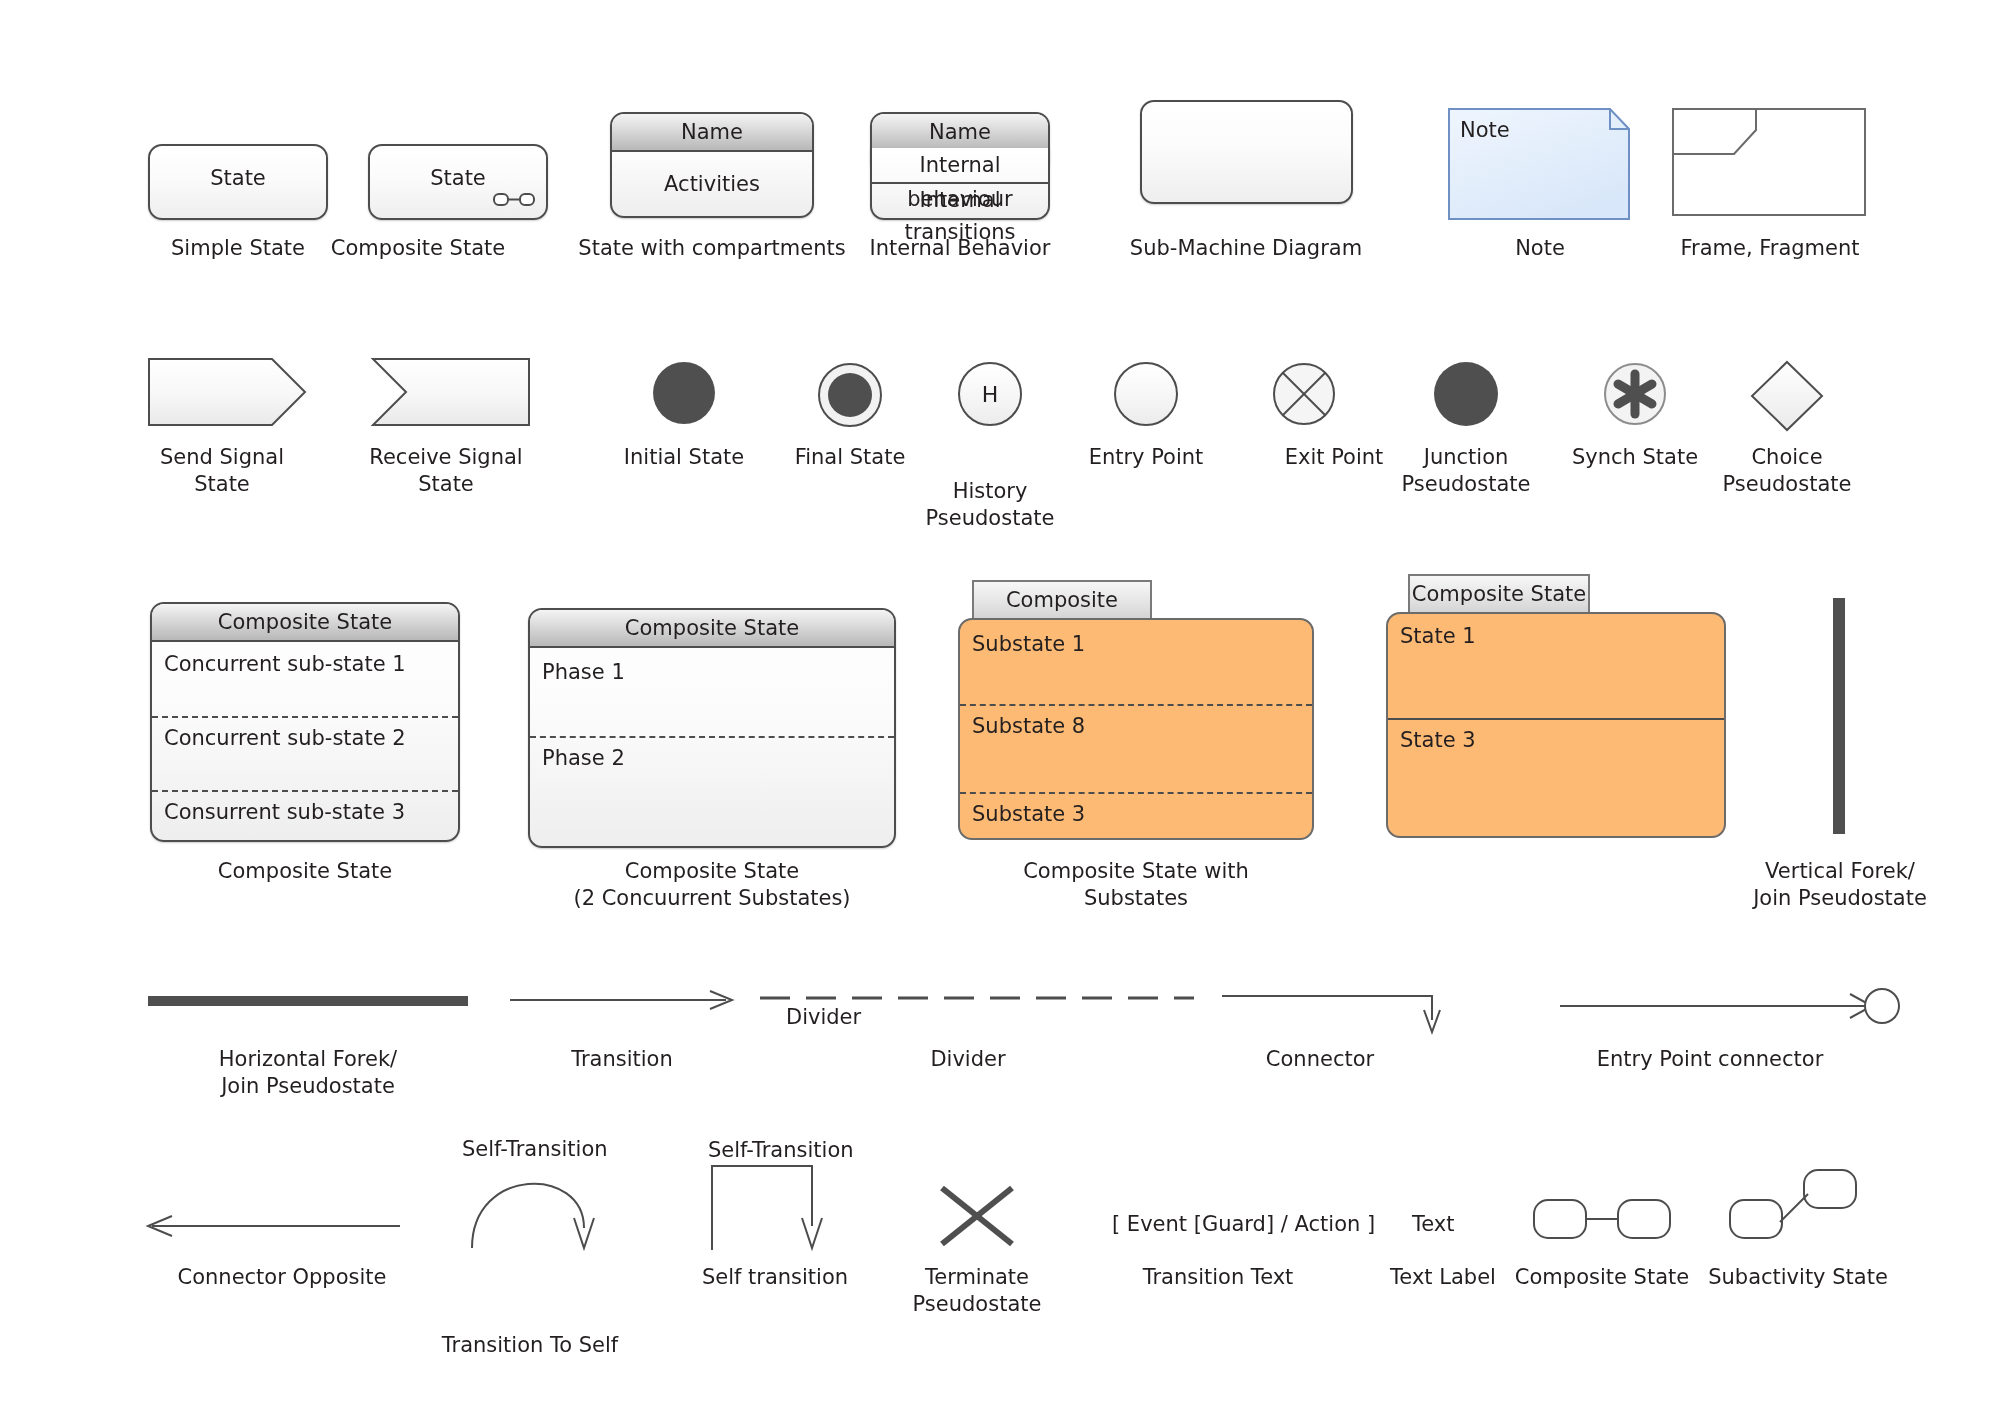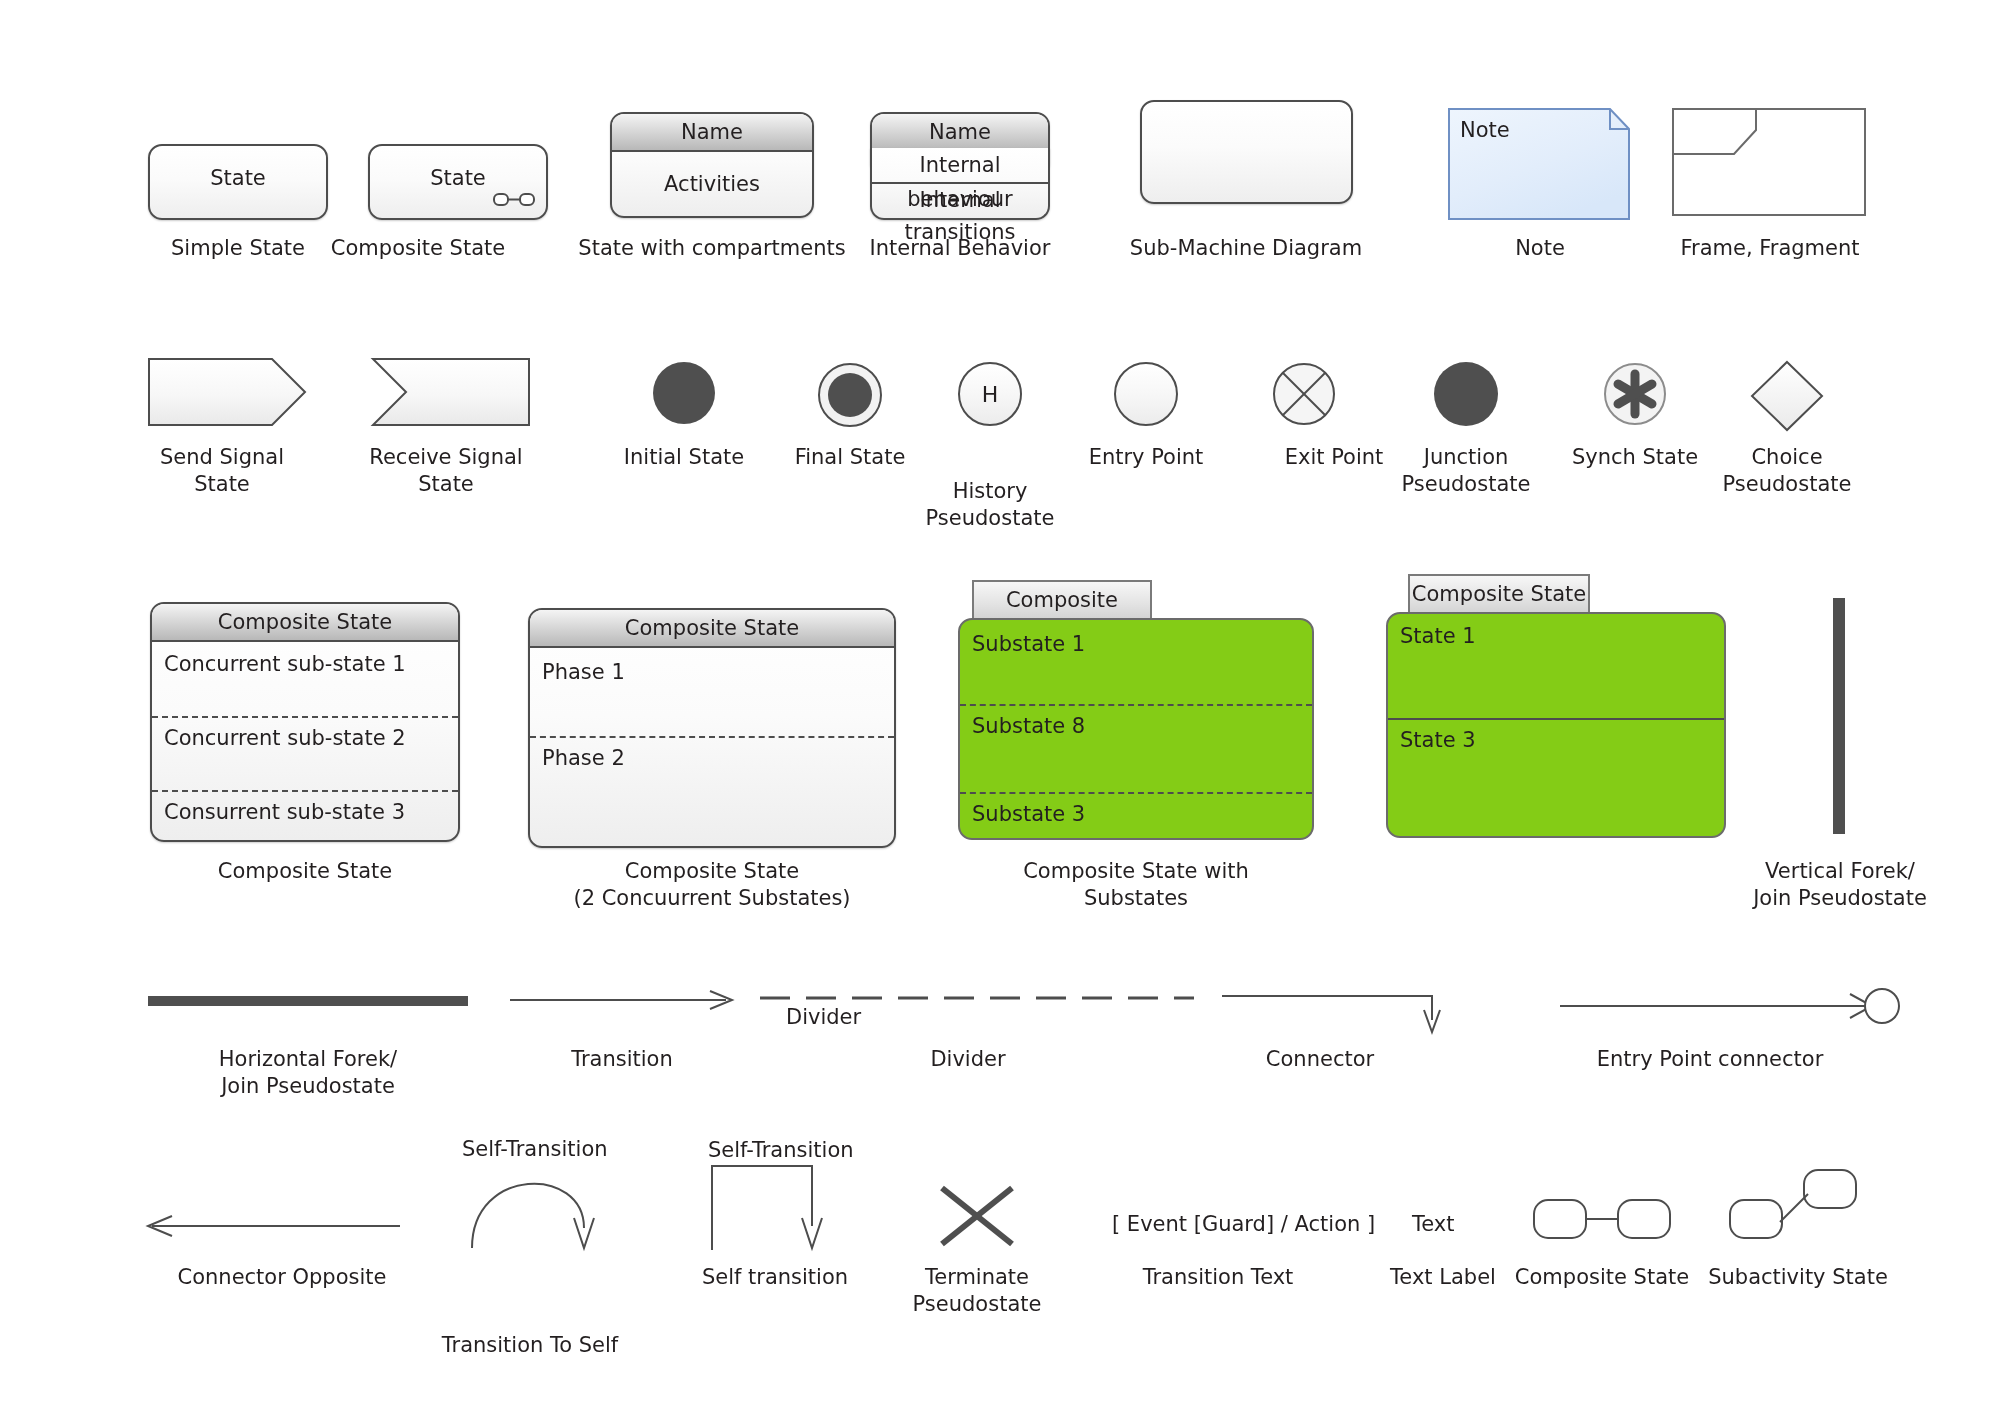--- a/index.html
+++ b/index.html
@@ -96,21 +96,21 @@
     border-bottom: none;
     font-size: 21px;
     text-align: center;
     color: #231f20;
     box-sizing: border-box;
   }
   .plain-box {
     position: absolute;
     border: 2px solid #6b6b6b;
     border-radius: 14px;
-    background: #84cc16;
+    background: #fdba74;
     box-sizing: border-box;
   }
   .note-label {
     position: absolute;
     font-size: 21px;
     color: #231f20;
   }
   .black-bar {
     position: absolute;
     background: #4f4f4f;

